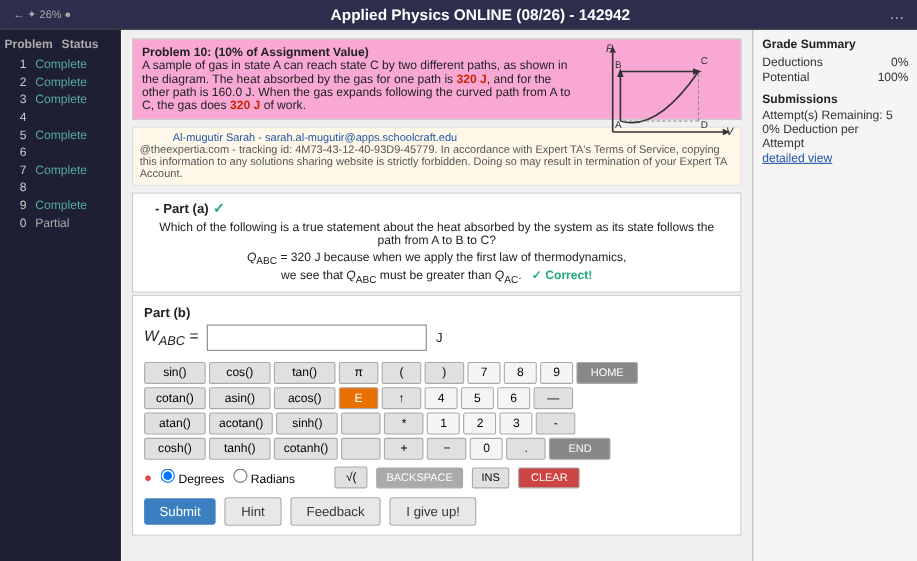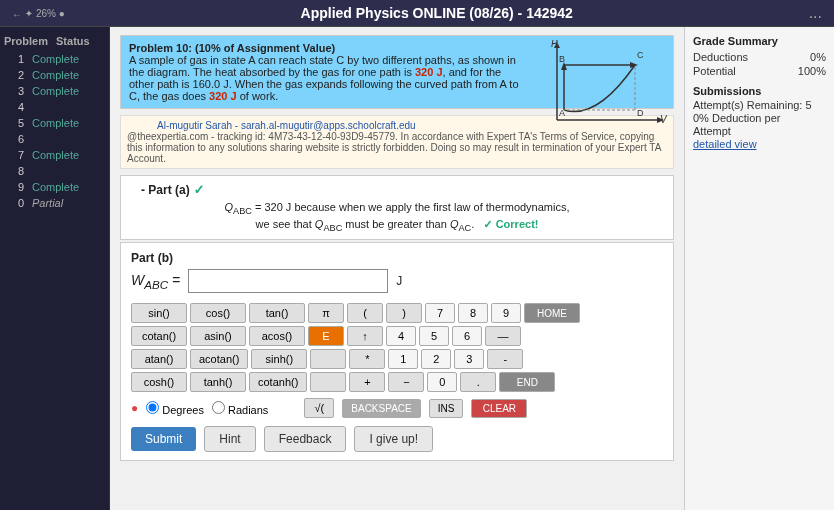--- a/index.html
+++ b/index.html
@@ -56,29 +56,29 @@
     .sidebar-row {
       display: flex;
       padding: 2px 8px;
       color: #ccc;
       font-size: 11px;
       gap: 8px;
       align-items: center;
     }
     .sidebar-row .num { width: 16px; text-align: right; }
     .sidebar-row .status { color: #5a9; font-size: 11px; }
-    .sidebar-row .status.partial { color: #aaa; font-style: italic; }
+    .sidebar-row .status.partial { color: #aaa; }
     .content-panel {
       flex: 1;
       background: #f0f0f0;
       overflow-y: auto;
       padding: 8px 10px;
     }
     .problem-header {
-      background: #7dd3fc;
+      background: #f9a8d4;
       border: 1px solid #ccc;
       padding: 6px 8px;
       margin-bottom: 6px;
       font-size: 11px;
       color: #222;
       position: relative;
     }
     .problem-header strong { font-weight: bold; }
     .email-notice {
       background: #fff8e8;
@@ -364,20 +364,21 @@
     <div class="email-notice">
       <span class="email-addr">Al-mugutir Sarah - sarah.al-mugutir@apps.schoolcraft.edu</span><br>
       <span>@theexpertia.com - tracking id: 4M73-43-12-40-93D9-45779. In accordance with Expert TA's Terms of Service, copying this information to any solutions sharing website is strictly forbidden. Doing so may result in termination of your Expert TA Account.</span>
     </div>
 
     <div class="part-section">
       <div class="part-title">
         <span>- Part (a)</span>
         <span class="check-icon">✓</span>
       </div>
+      <div class="part-text">Which of the following is a true statement about the heat absorbed by the system as its state follows the path from A to B to C?</div>
       <div class="part-answer">
         <em>Q</em><sub>ABC</sub> = 320 J because when we apply the first law of thermodynamics,
       </div>
       <div class="part-answer">
         we see that <em>Q</em><sub>ABC</sub> must be greater than <em>Q</em><sub>AC</sub>.
         &nbsp;&nbsp;<span class="correct-label">✓ Correct!</span>
       </div>
     </div>
 
     <div class="part-b-section">

